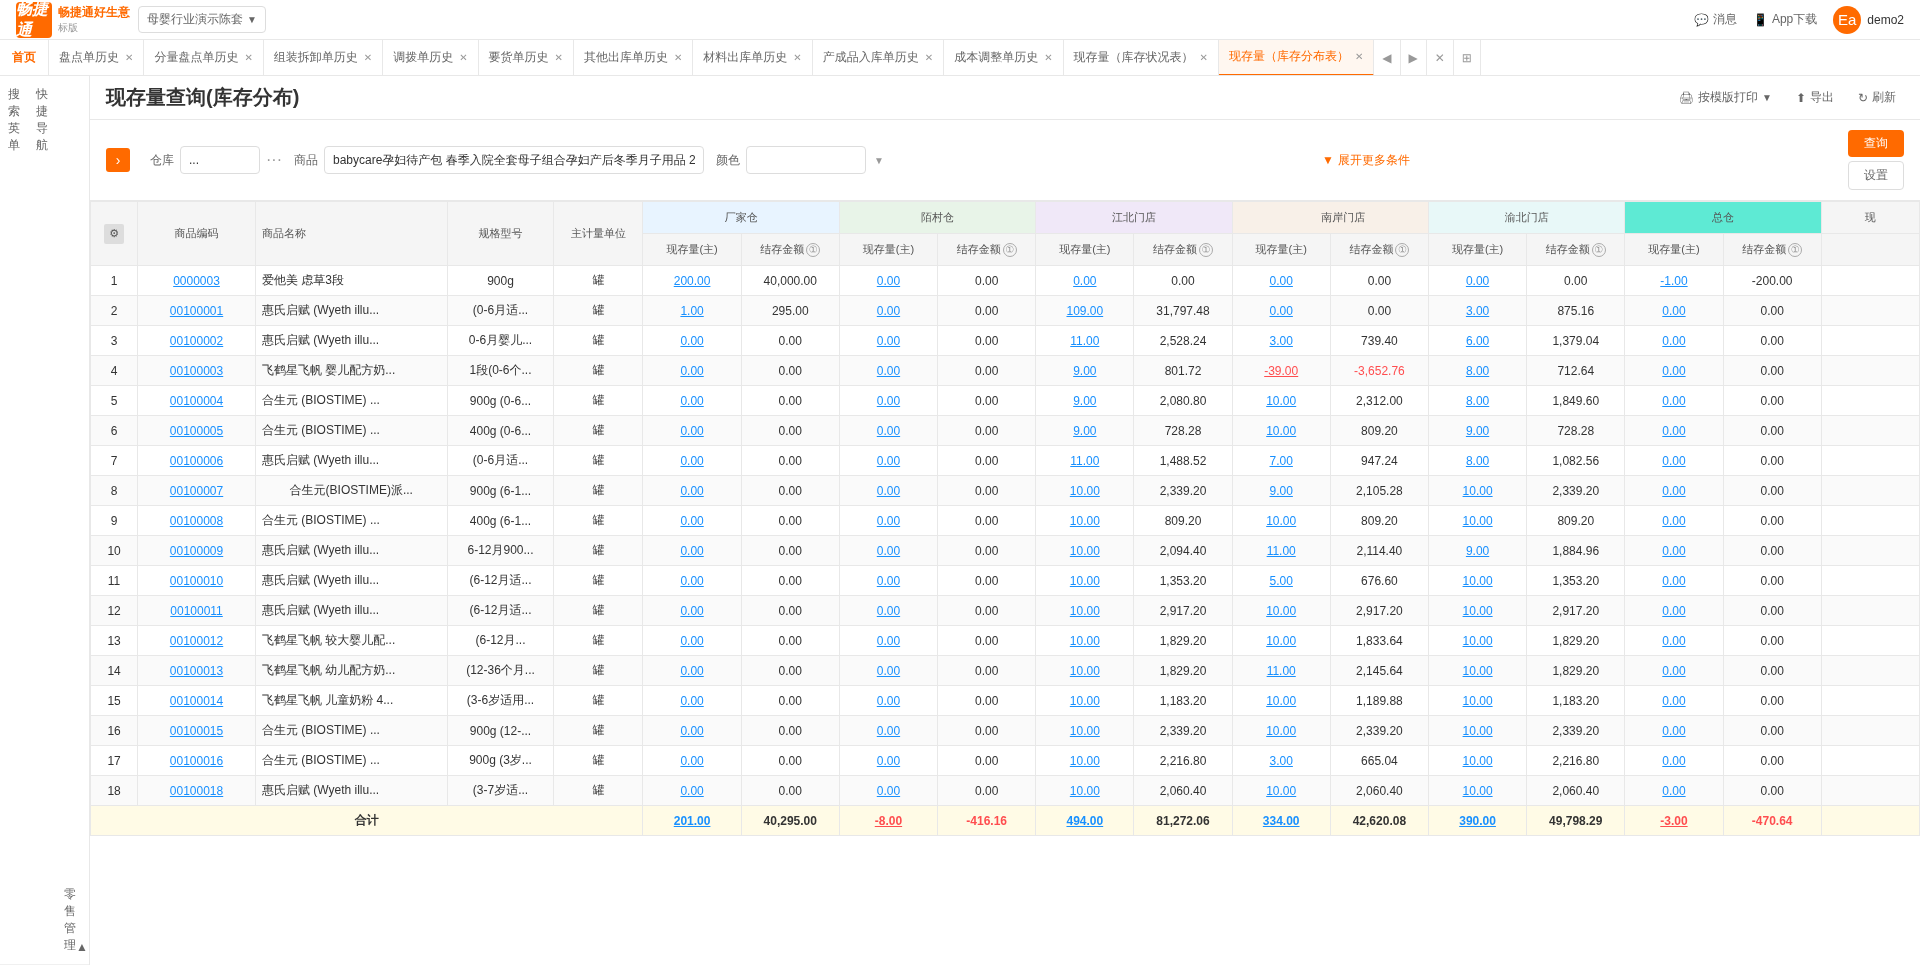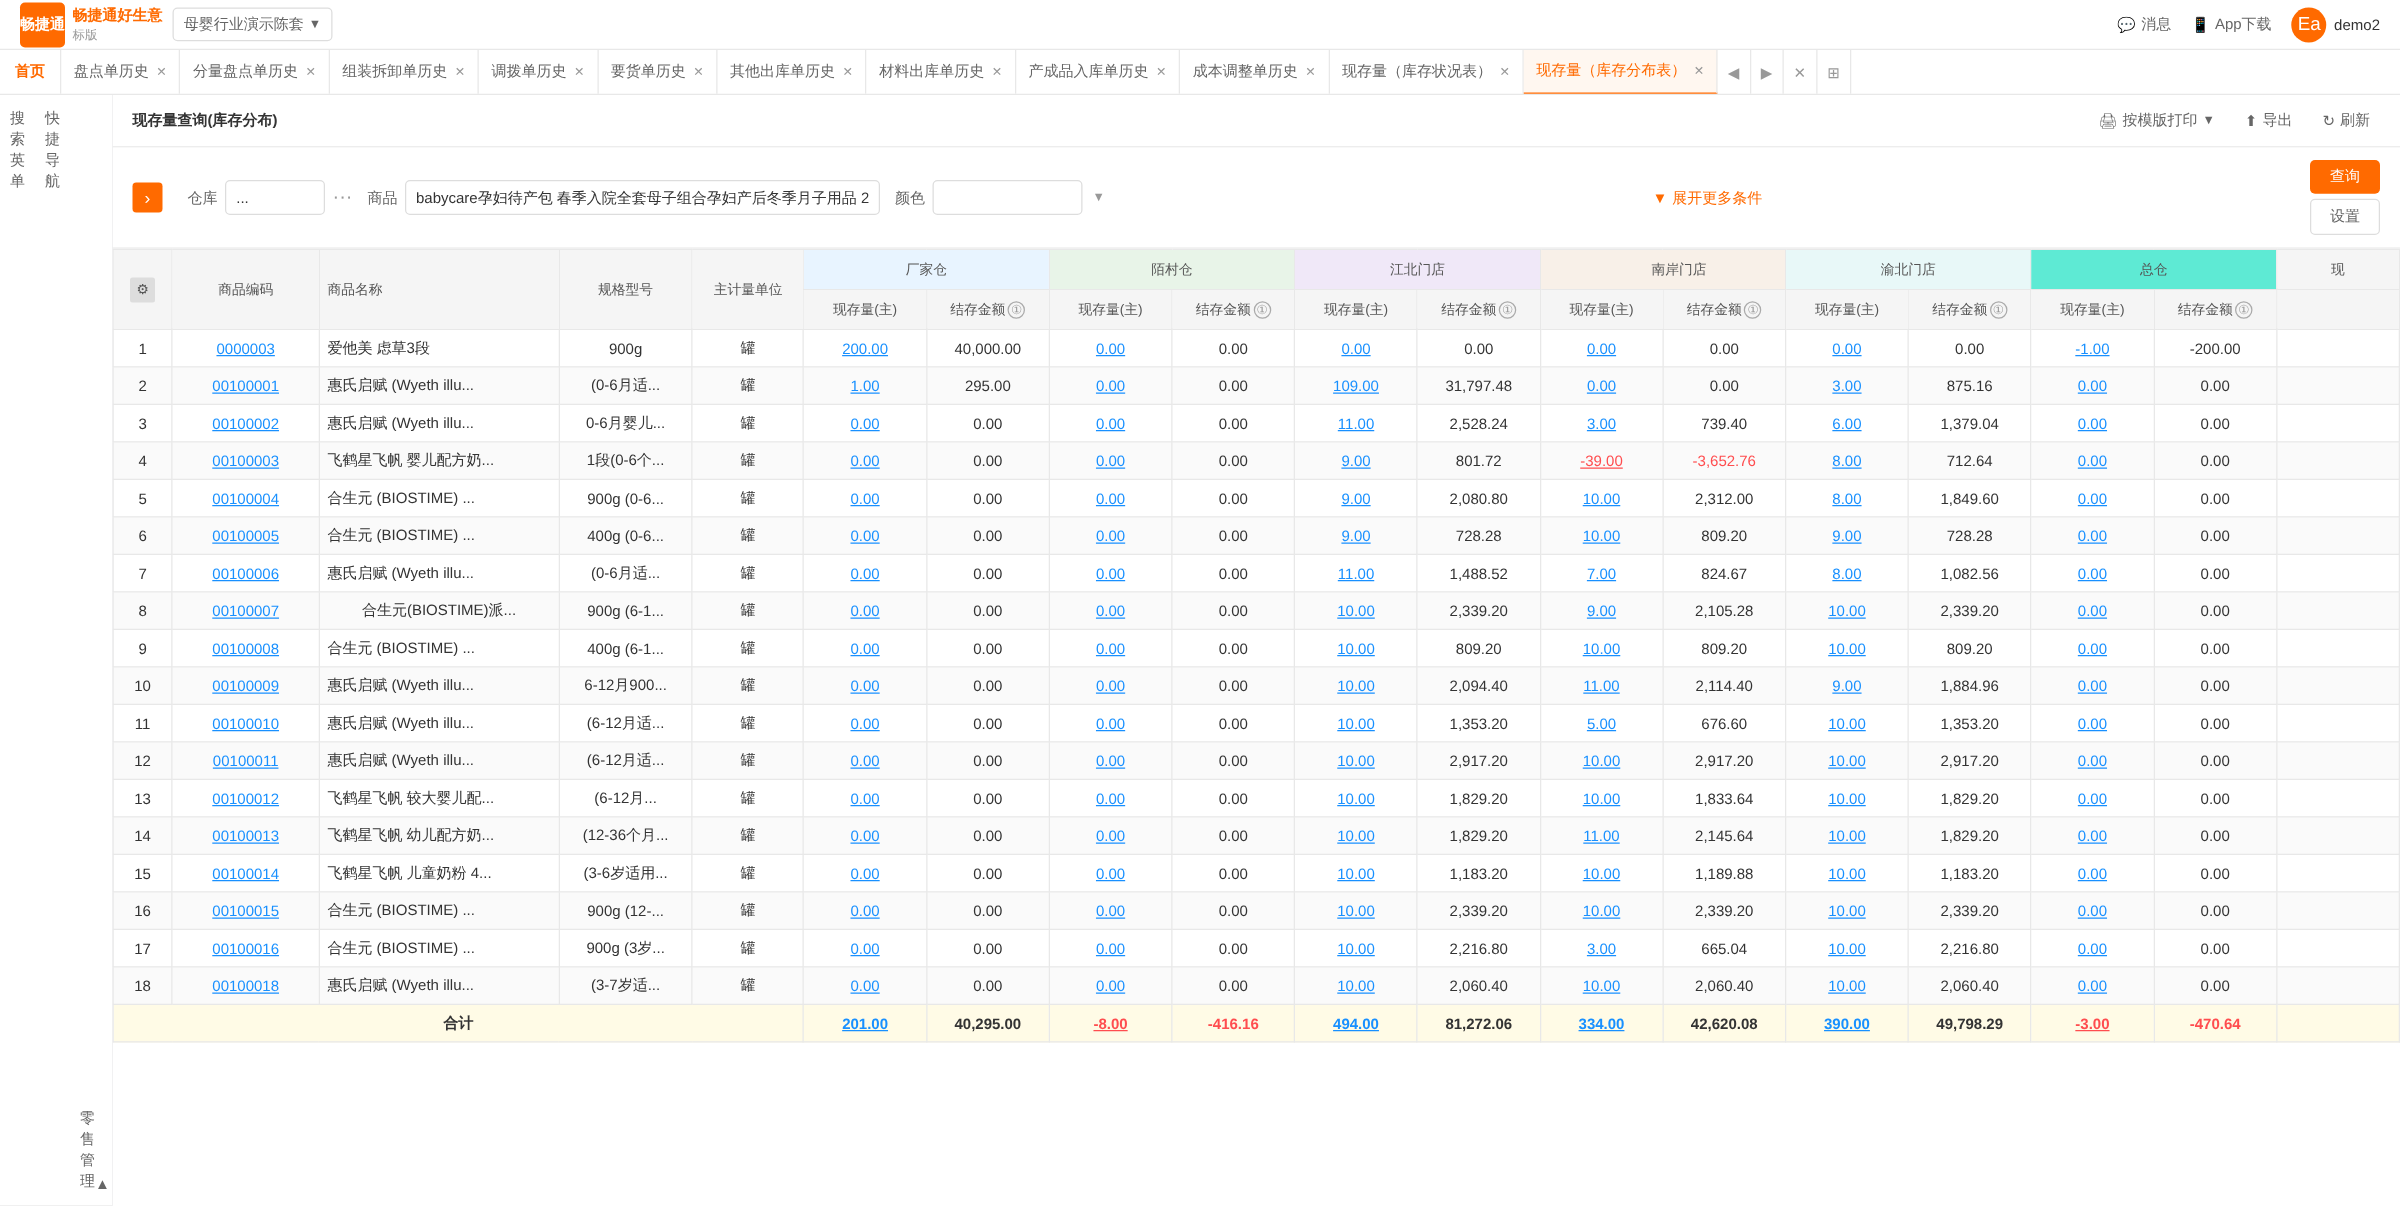--- a/index.html
+++ b/index.html
@@ -29,21 +29,21 @@
     .sidebar { width: 90px; background: #fff; border-right: 1px solid #e8e8e8; display: flex; flex-direction: row; overflow-y: auto; }
     .sidebar-item { padding: 10px 8px; text-align: center; font-size: 12px; color: #666; cursor: pointer; border-bottom: 1px solid #f0f0f0; }
     .sidebar-item.active { background: #ff6a00; color: #fff; }
     .sidebar-item.has-sub { display: flex; align-items: flex-end; justify-content: space-between; padding: 10px 8px; }
 
     
     .content { flex: 1; overflow: hidden; display: flex; flex-direction: column; }
 
     
     .page-header { background: #fff; padding: 8px 16px; border-bottom: 1px solid #e8e8e8; display: flex; align-items: center; justify-content: space-between; }
-    .page-title { font-size: 12px; font-weight: bold; color: #333; }
+    .page-title { font-size: 20px; font-weight: bold; color: #333; }
     .header-actions { display: flex; align-items: center; gap: 8px; }
     .header-btn { display: flex; align-items: center; gap: 4px; font-size: 12px; color: #666; cursor: pointer; padding: 4px 8px; }
 
     
     .filter-bar { background: #fff; padding: 10px 16px; border-bottom: 1px solid #e8e8e8; display: flex; align-items: center; gap: 12px; flex-wrap: wrap; }
     .filter-item { display: flex; align-items: center; gap: 6px; }
     .filter-label { font-size: 12px; color: #666; white-space: nowrap; }
     .filter-input { height: 28px; border: 1px solid #ddd; border-radius: 4px; padding: 0 8px; font-size: 12px; color: #333; background: #fff; min-width: 80px; }
     .filter-input-wide { min-width: 300px; }
     .filter-expand { display: flex; align-items: center; gap: 4px; font-size: 12px; color: #ff6a00; cursor: pointer; margin-left: auto; }
@@ -75,21 +75,21 @@
 
     .orange-arrow { display: inline-block; width: 24px; height: 24px; background: #ff6a00; border-radius: 3px; color: #fff; text-align: center; line-height: 24px; font-size: 14px; cursor: pointer; margin-right: 8px; flex-shrink: 0; }
   </style>
 </head>
 <body>
 
 <div class="top-bar">
   <div class="top-bar-left">
     <div class="logo-area">
       <div style="width:36px;height:36px;background:#ff6a00;border-radius:4px;display:flex;align-items:center;justify-content:center;">
-        <span style="color:#fff;font-size:12px;font-weight:bold;">畅捷通</span>
+        <span style="color:#fff;font-size:16px;font-weight:bold;font-style:italic;">畅捷通</span>
       </div>
       <div>
         <div style="font-size:12px;font-weight:bold;color:#ff6a00;">畅捷通好生意</div>
         <div style="font-size:10px;color:#999;">标版</div>
       </div>
     </div>
     <div class="dropdown-trigger">
       <span>母婴行业演示陈套</span>
       <span style="font-size:10px;">▼</span>
     </div>
@@ -415,21 +415,21 @@
         <td class="underline">0.00</td>
         <td class="">0.00</td>
 
         <td class="underline">0.00</td>
         <td class="">0.00</td>
 
         <td class="underline">11.00</td>
         <td class="">1,488.52</td>
 
         <td class="underline">7.00</td>
-        <td class="">824.67</td>
+        <td class="">947.24</td>
 
         <td class="underline">8.00</td>
         <td class="">1,082.56</td>
 
         <td class="underline">0.00</td>
         <td class="">0.00</td>
 
       <td></td>
     </tr>
             <tr>

